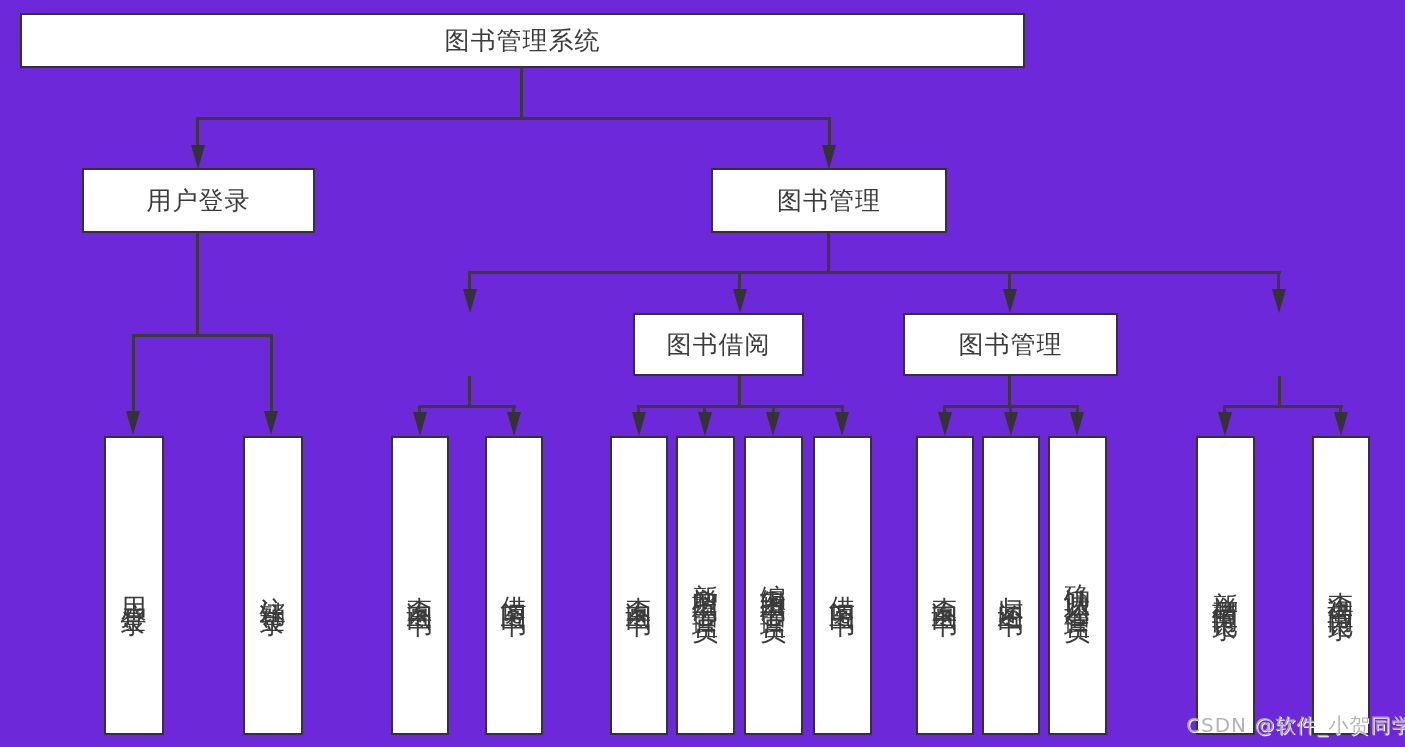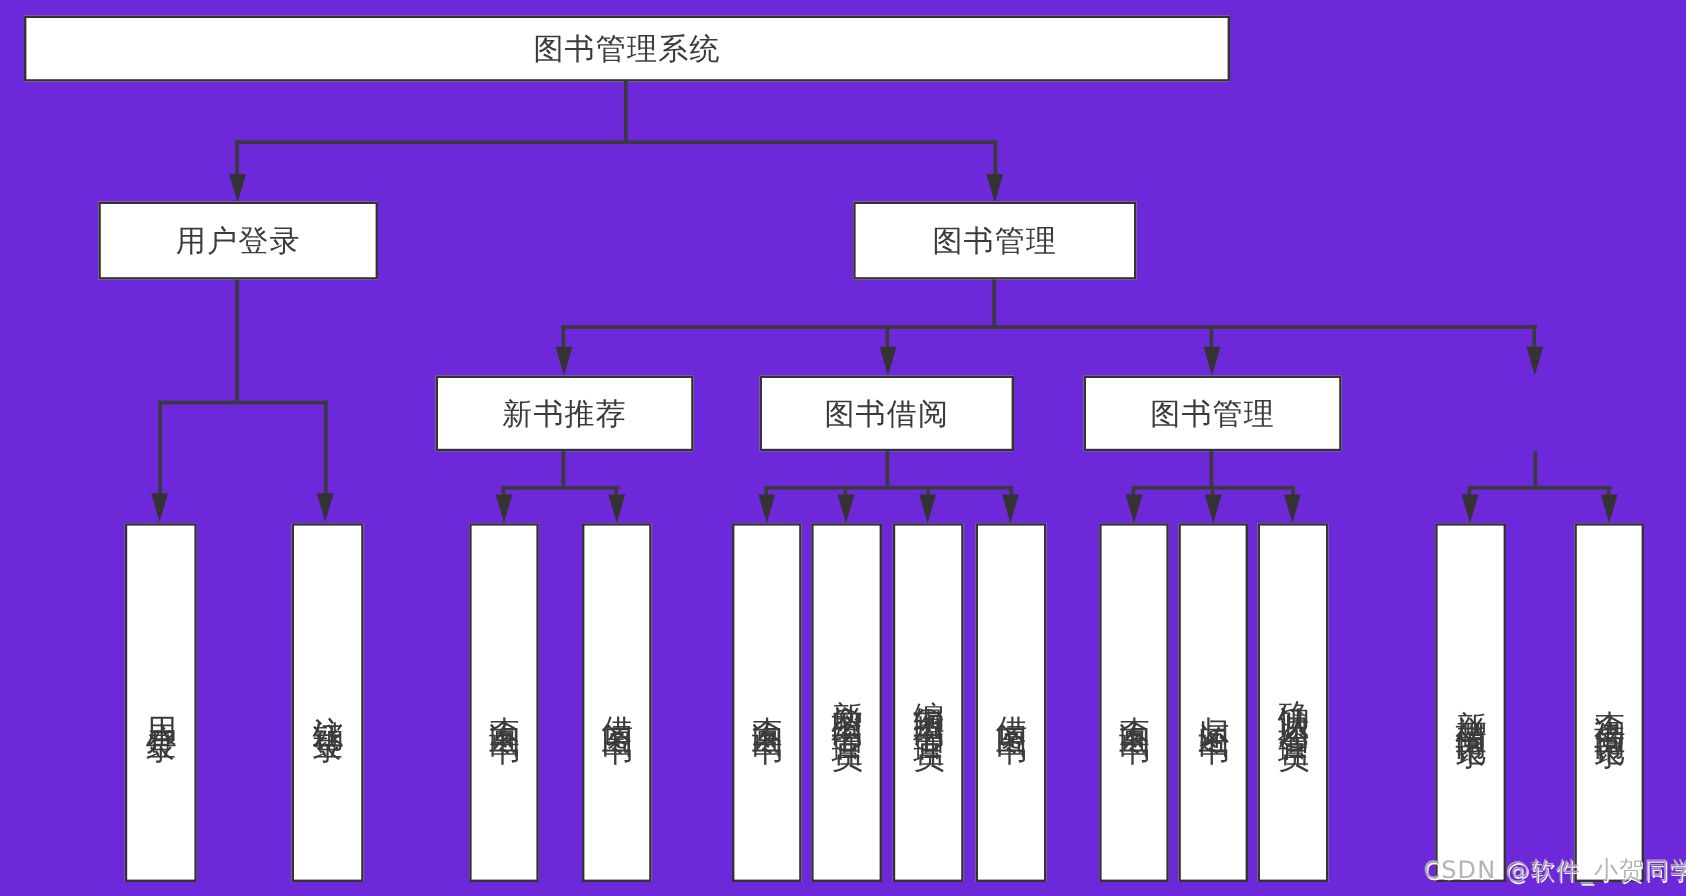--- a/index.html
+++ b/index.html
@@ -91,22 +91,21 @@
   <div class="hline" style="left:468px; top:271px; width:813px;"></div>
   <div class="vline" style="left:468px; top:271px; height:20px;"></div>
   <div class="arrow" style="left:463px; top:289px;"></div>
   <div class="vline" style="left:738px; top:271px; height:20px;"></div>
   <div class="arrow" style="left:733px; top:289px;"></div>
   <div class="vline" style="left:1008px; top:271px; height:20px;"></div>
   <div class="arrow" style="left:1003px; top:289px;"></div>
   <div class="vline" style="left:1277px; top:271px; height:20px;"></div>
   <div class="arrow" style="left:1272px; top:289px;"></div>
 
-  <div class="box h" style="left:363px; top:313px; width:215px; height:63px;">新书推荐</div>
-  <div class="box h" style="left:633px; top:313px; width:212px; height:63px;">图书借阅</div>
+  <div class="box h" style="left:633px; top:313px; width:171px; height:63px;">图书借阅</div>
   <div class="box h" style="left:903px; top:313px; width:215px; height:63px;">图书管理</div>
 
   <div class="vline" style="left:468px; top:376px; height:31px;"></div>
   <div class="hline" style="left:418px; top:405px; width:98px;"></div>
   <div class="vline" style="left:418px; top:405px; height:8px;"></div>
   <div class="arrow" style="left:413px; top:412px;"></div>
   <div class="vline" style="left:512px; top:405px; height:8px;"></div>
   <div class="arrow" style="left:507px; top:412px;"></div>
 
   <div class="vline" style="left:738px; top:376px; height:31px;"></div>

